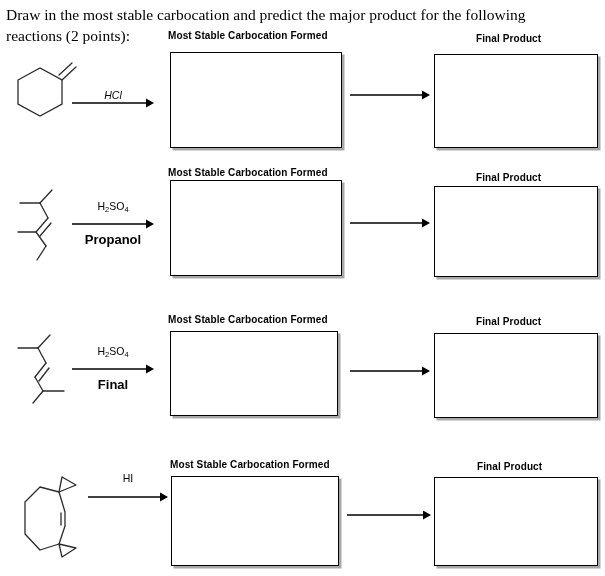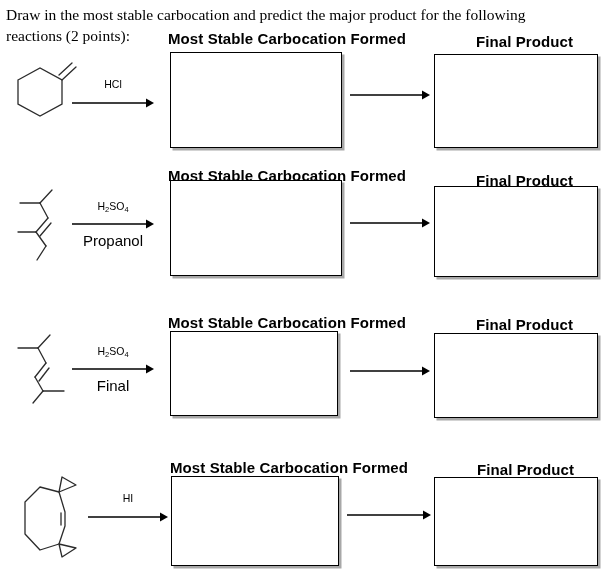--- a/index.html
+++ b/index.html
@@ -40,31 +40,31 @@
     font-size: 10.5px;
     font-weight: normal;
     color: #000;
     white-space: nowrap;
   }
   .rxn .reagent-top.plain { font-weight: normal; }
   .rxn .reagent-bottom {
     position: absolute;
     left: 0; right: 0;
     text-align: center;
-    font-size: 15px;
-    font-weight: normal;
+    font-size: 13px;
+    font-weight: bold;
     color: #000;
     white-space: nowrap;
   }
   .rxn sub { font-size: 7.5px; vertical-align: -0.22em; }
 
   
   .box-label {
     position: absolute;
-    font-size: 15px;
+    font-size: 10px;
     font-weight: bold;
     color: #000;
     white-space: nowrap;
     letter-spacing: 0.1px;
   }
   .answer-box {
     position: absolute;
     background: #ffffff;
     border: 1.2px solid #000000;
     box-shadow: 2.5px 2.5px 0 0 #a8a8a8;
@@ -87,21 +87,21 @@
 
           <polygon points="10,22 32,10 54,22 54,46 32,58 10,46"></polygon>
 
           <line x1="54" y1="22" x2="68" y2="9"></line>
           <line x1="51" y1="17" x2="64" y2="5"></line>
         </g>
       </svg>
     </div>
 
     <div class="rxn" style="left:72px; top:78px; width:82px; height:34px;">
-      <div class="reagent-top plain" style="top:0;">HCl</div>
+      <div class="reagent-top plain" style="top:11px;font-style:italic;">HCl</div>
       <svg style="position:absolute; left:0; top:19px;" width="82" height="12" viewBox="0 0 82 12">
         <line x1="0" y1="6" x2="74" y2="6" stroke="#000" stroke-width="1.3"></line>
         <polygon points="74,1.5 82,6 74,10.5" fill="#000"></polygon>
       </svg>
     </div>
 
     <div class="box-label" style="left:168px; top:30px;">Most Stable Carbocation Formed</div>
     <div class="answer-box" style="left:170px; top:52px; width:172px; height:96px;"></div>
 
     <svg class="connector" style="left:350px; top:89px;" width="80" height="12" viewBox="0 0 80 12">
@@ -208,21 +208,21 @@
 
           <line x1="43" y1="39" x2="43" y2="51"></line>
 
           <polygon points="41,18 44,3 58,11"></polygon>
 
           <polygon points="41,70 58,74 44,83"></polygon>
         </g>
       </svg>
     </div>
 
-    <div class="rxn" style="left:88px; top:492px; width:80px; height:34px;">
+    <div class="rxn" style="left:88px; top:472px; width:80px; height:34px;">
       <div class="reagent-top plain" style="top:0;">HI</div>
       <svg style="position:absolute; left:0; top:19px;" width="80" height="12" viewBox="0 0 80 12">
         <line x1="0" y1="6" x2="72" y2="6" stroke="#000" stroke-width="1.3"></line>
         <polygon points="72,1.5 80,6 72,10.5" fill="#000"></polygon>
       </svg>
     </div>
 
     <div class="box-label" style="left:170px; top:459px;">Most Stable Carbocation Formed</div>
     <div class="answer-box" style="left:171px; top:476px; width:168px; height:90px;"></div>
 

